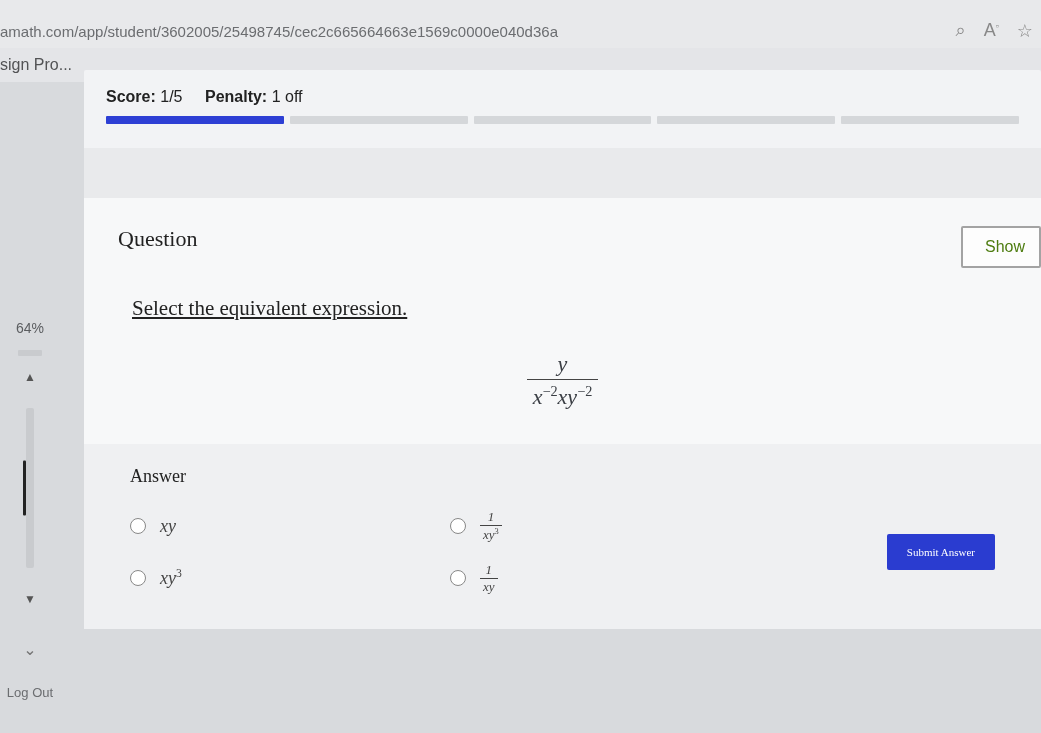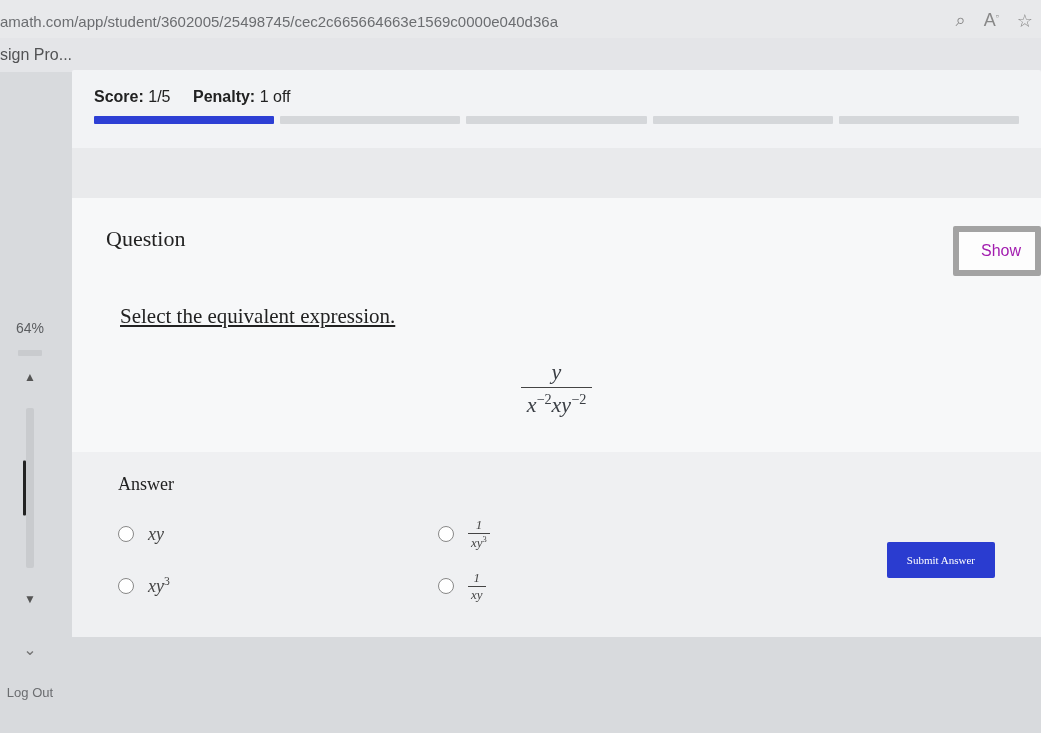--- a/index.html
+++ b/index.html
@@ -6,21 +6,21 @@
 body {
   font-family: -apple-system, BlinkMacSystemFont, "Segoe UI", Arial, sans-serif;
   background: #d8dadd;
   width: 1041px;
   height: 733px;
   overflow: hidden;
   position: relative;
 }
 .address-bar {
   background: #e8e9eb;
-  padding: 10px 0 6px 0;
+  padding: 20px 0 6px 0;
   font-size: 15px;
   color: #6b6d70;
   display: flex;
   align-items: center;
   justify-content: space-between;
 }
 .url-text { flex: 1; padding-left: 0; }
 .addr-icons { display: flex; gap: 18px; padding-right: 8px; color: #888; font-size: 18px; }
 .tab-row {
   background: #e4e5e8;
@@ -60,21 +60,21 @@
   height: 55px;
   background: #222;
   transform: translateY(-50%);
   border-radius:1px;
 }
 .tri { font-size: 12px; color:#555; cursor:pointer;}
 .chev-down { font-size: 16px; color:#777; margin-top: 20px; }
 .logout { font-size: 13px; color:#6b6d70; }
 .main {
   position: absolute;
-  left: 72px;
+  left: 84px;
   top: 70px;
   right: 0;
   background: #f2f3f5;
   border-radius: 2px;
   padding: 18px 0 0 0;
 }
 .score-row {
   padding: 0 22px 10px 22px;
   font-size: 16px;
   color: #222;
@@ -105,25 +105,25 @@
   margin-bottom: 28px;
   gap: 16px;
 }
 .qtitle {
   font-family: Georgia, "Times New Roman", serif;
   font-size: 22px;
   color: #222;
   font-weight: 400;
 }
 .show-btn {
-  border: 6px solid #a3a3a3;
+  border: 2px solid #a3a3a3;
   background: #fdfdfd;
   padding: 10px 14px 10px 22px;
   font-size: 16px;
-  color: #a21caf;
+  color: #4d7c0f;
   border-radius: 2px;
   cursor: pointer;
   margin-right:-34px;
   text-align:center;
 }
 .prompt {
   font-family: Georgia, "Times New Roman", serif;
   font-size: 21px;
   color: #222;
   margin: 0 0 30px 14px;

